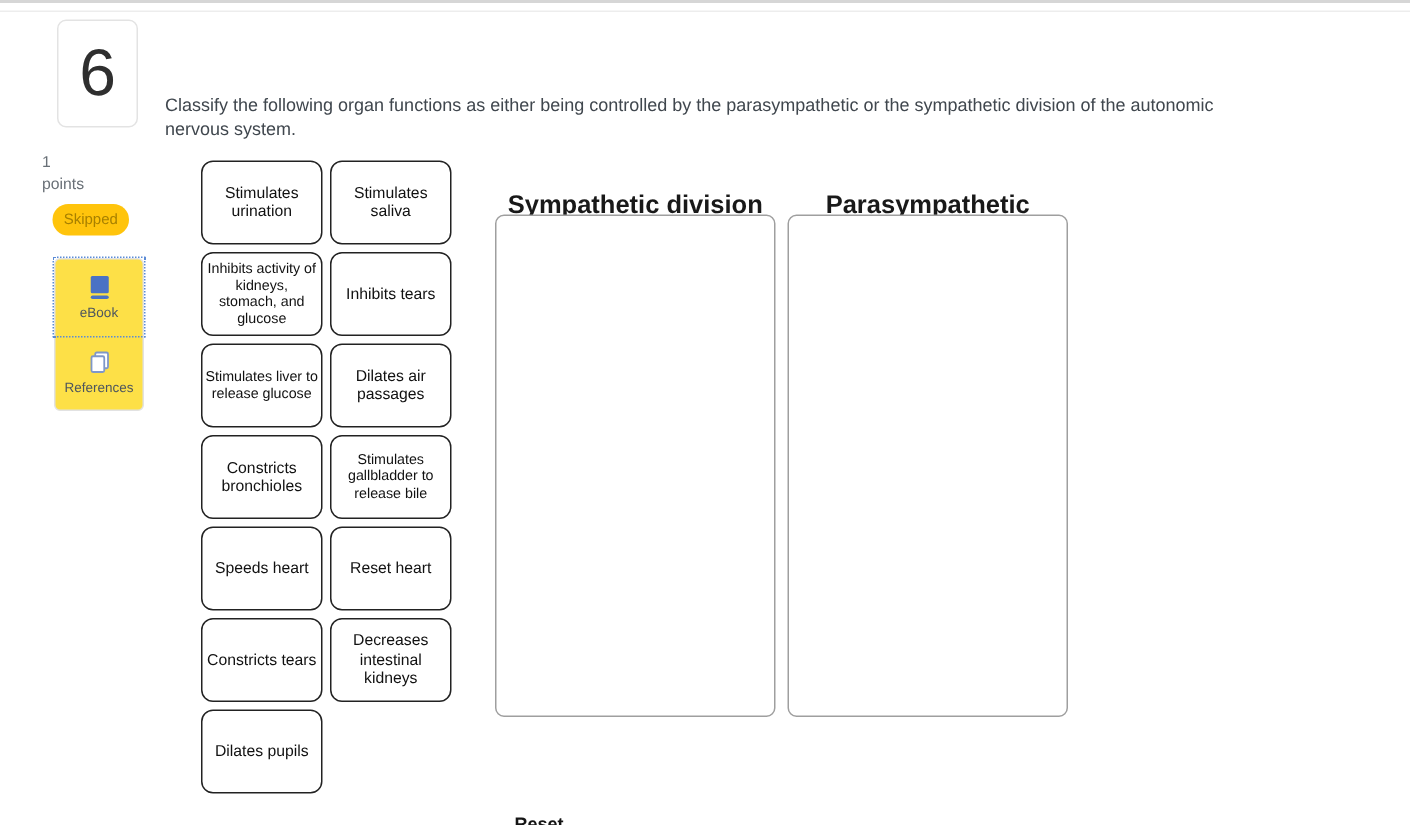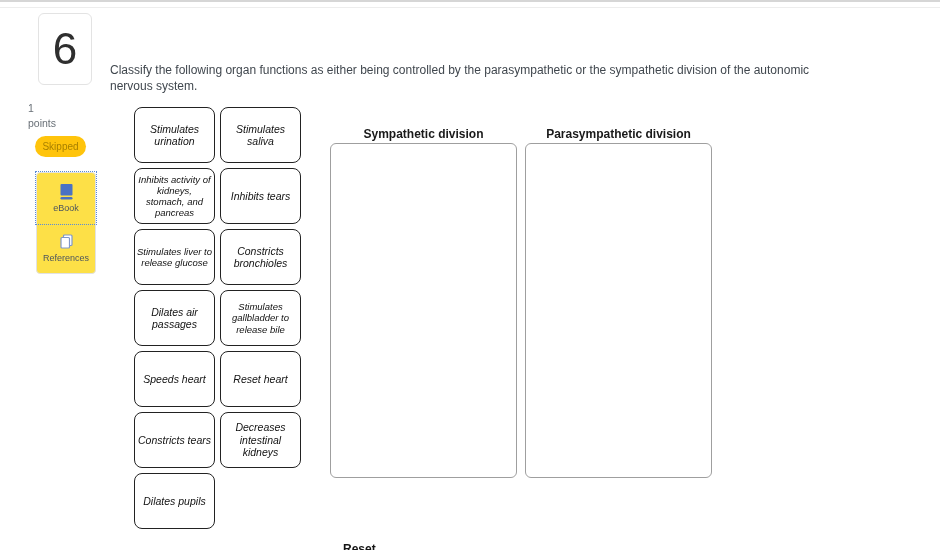--- a/index.html
+++ b/index.html
@@ -50,27 +50,27 @@
   .tool.focused { outline: 1px dotted #5b8bd6; outline-offset: 1px; }
 
   #tiles {
     left: 134px; top: 107px;
     display: grid; grid-template-columns: 81px 81px; grid-auto-rows: 56px; gap: 5px;
   }
   .tile {
     border: 1.5px solid #222222; border-radius: 8px; background: #fff;
     display: flex; align-items: center; justify-content: center;
     text-align: center; font-size: 10.5px; color: #111; line-height: 1.18;
-    padding: 10px 2px; cursor: grab; overflow: hidden; font-style: italic;
+    padding: 10px 2px; cursor: grab; overflow: hidden;
   }
   .tile.fit { font-size: 9.5px; }
 
   .dz-label {
     position: absolute; top: 127px; width: 187px;
-    text-align: center; font-size: 12px; font-weight: bold; color: #191919;
+    text-align: center; font-size: 17px; font-weight: bold; color: #191919;
   }
   #dz-label-1 { left: 330px; }
   #dz-label-2 { left: 525px; }
   .dz-box {
     position: absolute; top: 143px; width: 187px; height: 335px;
     border: 1px solid #9f9f9f; border-radius: 6px; background: #fff;
   }
   #dz-box-1 { left: 330px; }
   #dz-box-2 { left: 525px; }
 
@@ -114,25 +114,25 @@
       <rect x="5.5" y="1" width="8.5" height="10.5" rx="1" fill="#ffffff" stroke="#7f97c9" stroke-width="1.2"></rect>
       <rect x="3" y="3.5" width="8.5" height="10.5" rx="1" fill="#ffffff" stroke="#7f97c9" stroke-width="1.2"></rect>
     </svg>
     <span>References</span>
   </button>
 </div>
 
 <div class="abs" id="tiles">
   <div class="tile">Stimulates urination</div>
   <div class="tile">Stimulates saliva</div>
-  <div class="tile fit">Inhibits activity of kidneys, stomach, and pancreas</div>
+  <div class="tile fit">Inhibits activity of kidneys, stomach, and glucose</div>
   <div class="tile">Inhibits tears</div>
   <div class="tile fit">Stimulates liver to release glucose</div>
+  <div class="tile">Dilates air passages</div>
   <div class="tile">Constricts bronchioles</div>
-  <div class="tile">Dilates air passages</div>
   <div class="tile fit">Stimulates gallbladder to release bile</div>
   <div class="tile">Speeds heart</div>
   <div class="tile">Reset heart</div>
   <div class="tile">Constricts tears</div>
   <div class="tile">Decreases intestinal kidneys</div>
   <div class="tile">Dilates pupils</div>
 </div>
 
 <div class="dz-label" id="dz-label-1">Sympathetic division</div>
 <div class="dz-label" id="dz-label-2">Parasympathetic division</div>

